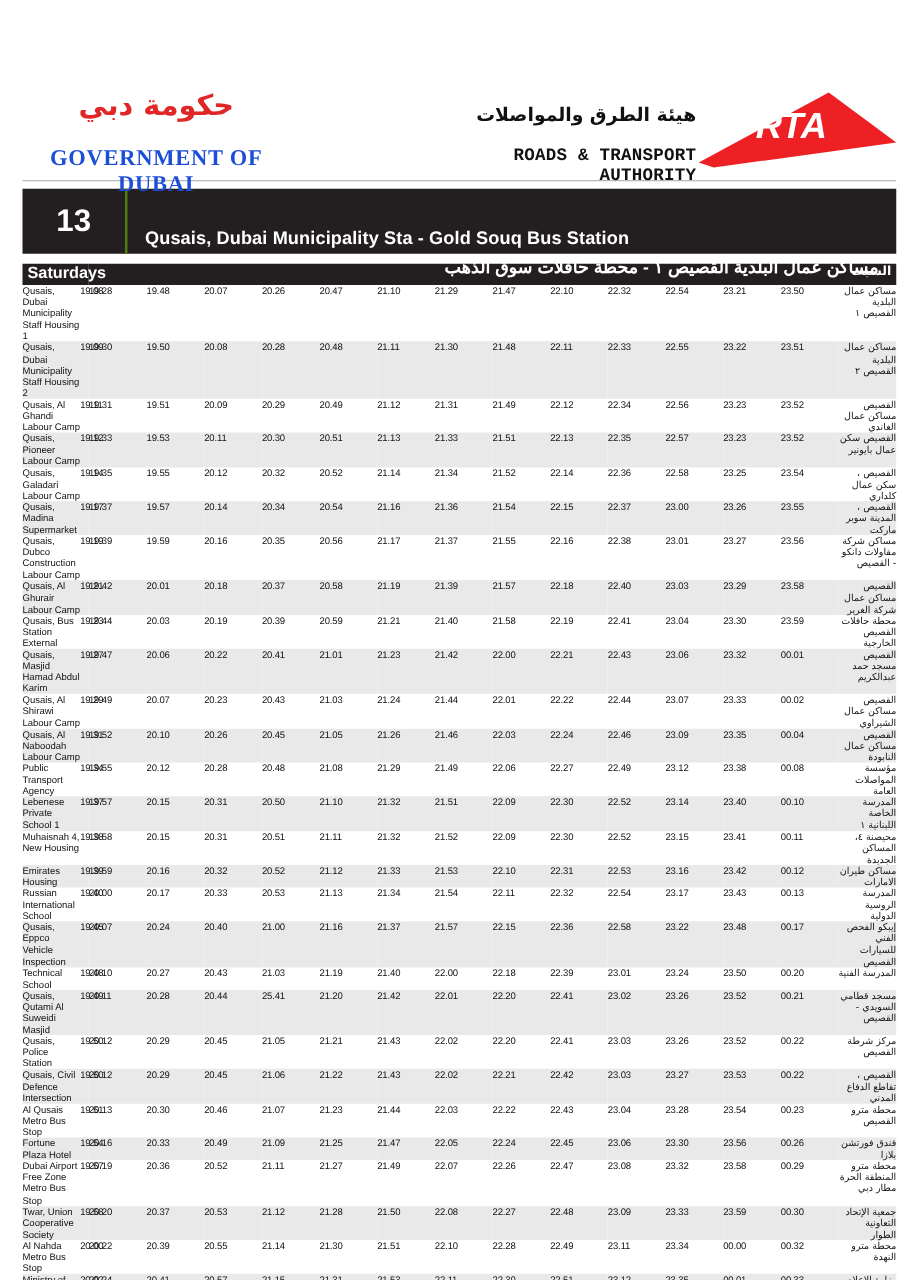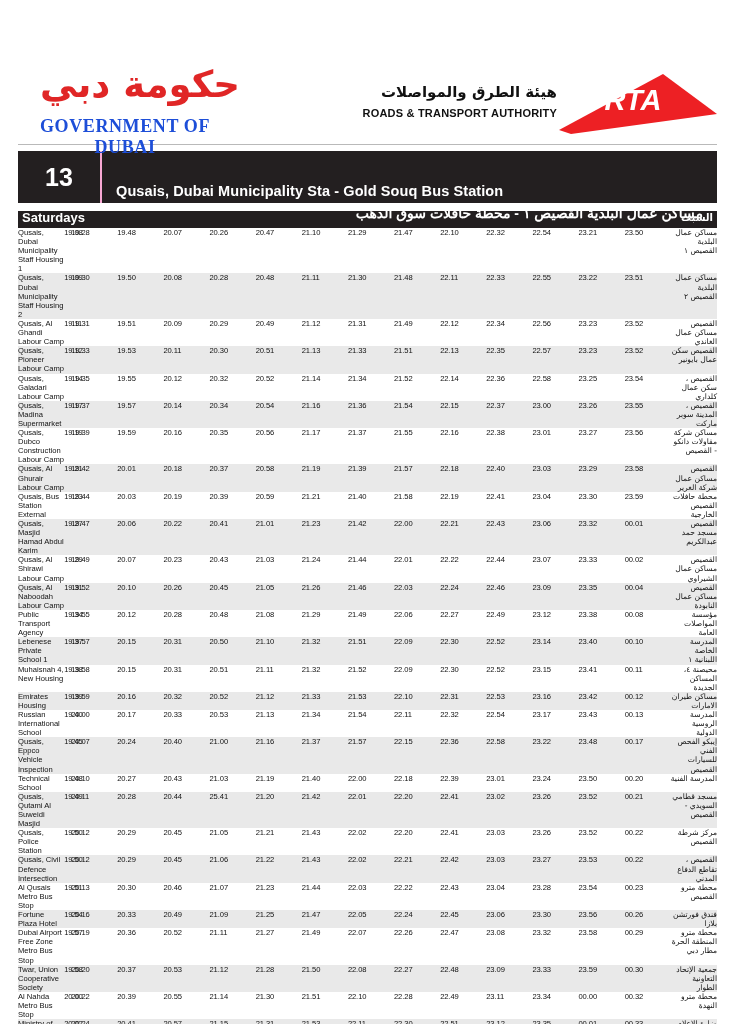--- a/index.html
+++ b/index.html
@@ -32,26 +32,25 @@
   .govt-logo {
     position: absolute;
     left: 40px;
     top: 4px;
     width: 170px;
     text-align: center;
   }
   .govt-arabic {
     color: #e02626;
     font-family: "DejaVu Sans", sans-serif;
-    font-size: 37px;
+    font-size: 23px;
     line-height: 30px;
     font-weight: bold;
     white-space: nowrap;
     letter-spacing: -1px;
-    text-align: right;
   }
   .govt-en {
     color: #1d4ed8;
     font-family: "Liberation Serif", serif;
     font-size: 18px;
     font-weight: bold;
     letter-spacing: 0.6px;
     margin-top: 16px;
   }
 
@@ -71,26 +70,26 @@
   }
   .rta-ar {
     font-family: "DejaVu Sans", sans-serif;
     font-size: 15px;
     font-weight: bold;
     color: #111;
     letter-spacing: 1px;
     line-height: 17px;
   }
   .rta-en {
-    font-family: Liberation Sans, sans-serif;
-    font-size: 11px;
+    font-family: Liberation Mono, monospace;
+    font-size: 14px;
     font-weight: bold;
     color: #111;
     letter-spacing: 0.2px;
-    margin-top: 6px;
+    margin-top: 16px;
   }
   .rta-mark {
     position: absolute;
     right: 0;
     top: 2px;
     width: 158px;
     height: 64px;
   }
   .rta-mark svg { display: block; }
 
@@ -109,21 +108,21 @@
     align-items: stretch;
   }
   .route-num {
     width: 82px;
     min-width: 82px;
     display: flex;
     align-items: center;
     justify-content: center;
     font-size: 25px;
     font-weight: bold;
-    border-right: 2px solid #f9a8d4;
+    border-right: 2px solid #4d7c0f;
   }
   .title-texts {
     flex: 1;
     padding: 4px 14px 0 14px;
     display: flex;
     flex-direction: column;
     justify-content: center;
     margin-top: 48px;
   }
   .title-en {

